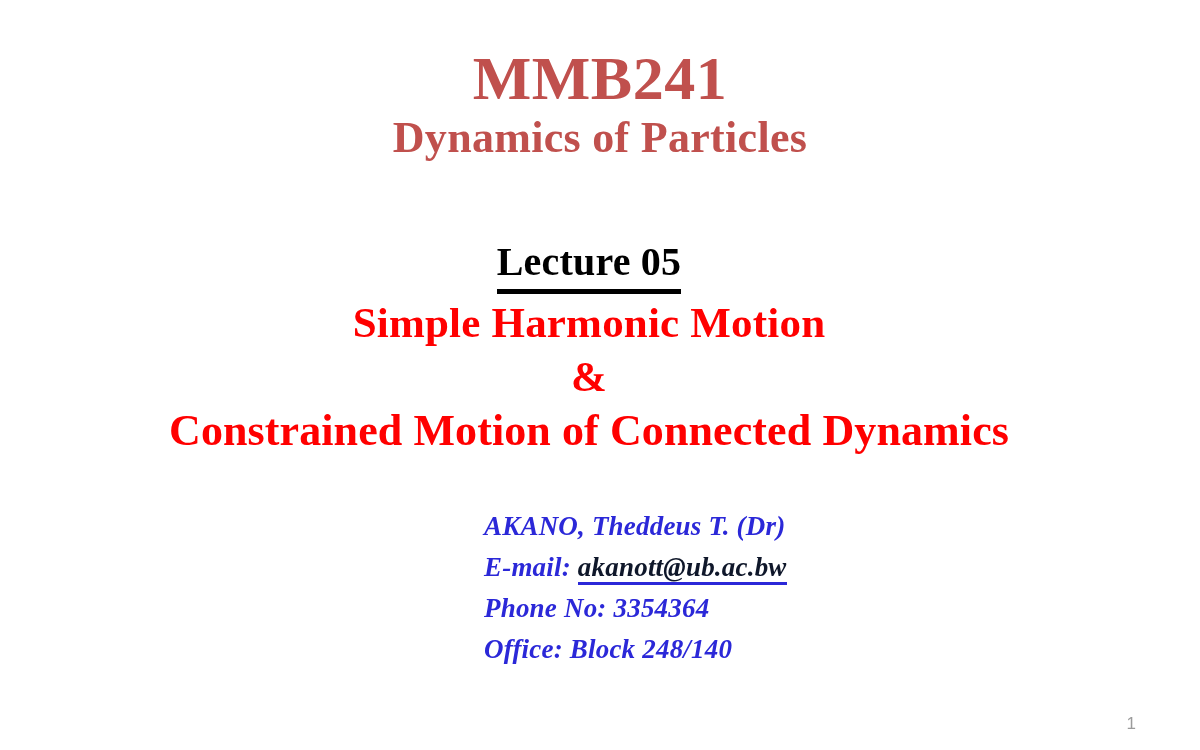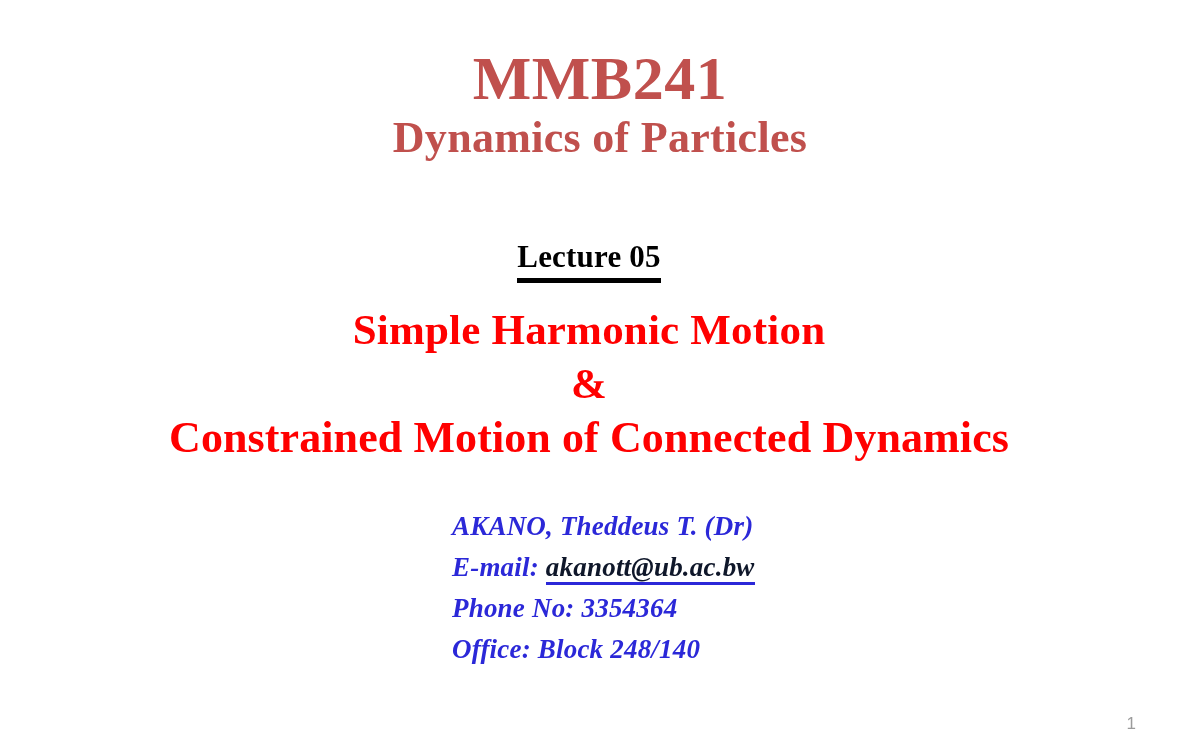--- a/index.html
+++ b/index.html
@@ -46,40 +46,40 @@
   
   .body-block {
     position: absolute;
     left: 0;
     top: 238px;
     width: 1178px;
     text-align: center;
   }
 
   .lecture-line {
-    font-size: 31px;
+    font-size: 40px;
     font-weight: bold;
     color: #000000;
     line-height: 1.22;
     letter-spacing: 0.2px;
   }
 
   .lecture-line .underlined {
     border-bottom: 5px solid #000000;
     padding-bottom: 2px;
     display: inline-block;
   }
 
   .topic-line {
     font-size: 43px;
     font-weight: bold;
     color: #ff0000;
     line-height: 1.25;
     letter-spacing: 0.2px;
-    margin-top: 20px;
+    margin-top: 2px;
   }
 
   .topic-amp {
     font-size: 43px;
     font-weight: bold;
     color: #ff0000;
     line-height: 1.25;
   }
 
   .topic-line-wide {
@@ -100,20 +100,21 @@
     color: #2b28d8;
     font-size: 27px;
     font-weight: bold;
     font-style: italic;
     line-height: 41px;
     letter-spacing: 0.2px;
   }
 
   .contact-line {
     white-space: nowrap;
+    margin-left: 32px;
   }
 
   .email-link {
     color: #0f172a;
     text-decoration: none;
     border-bottom: 3px solid #2b28d8;
     padding-bottom: 0px;
   }
 
   

